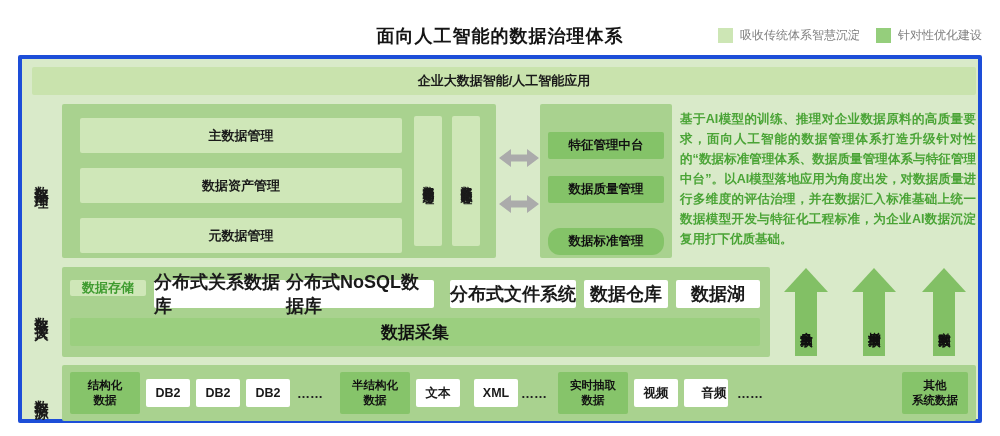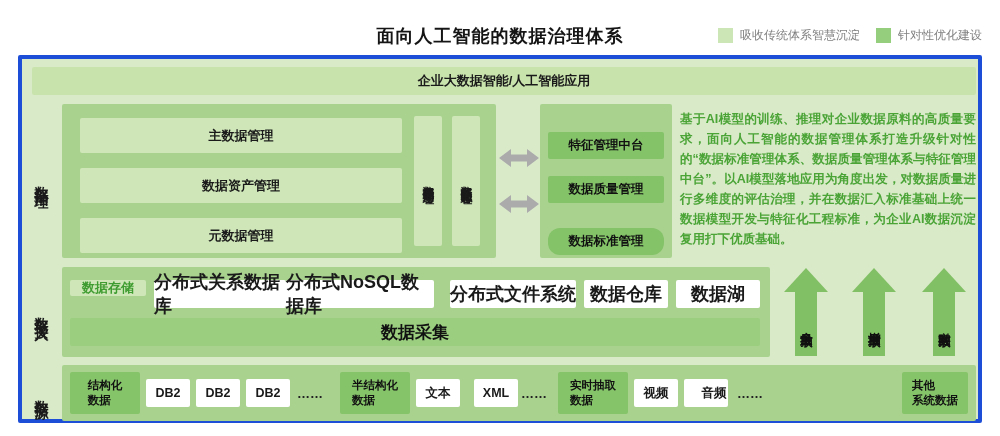--- a/index.html
+++ b/index.html
@@ -105,21 +105,21 @@
   }
   .up-shaft {
     width:22px; height:64px; margin:0 auto; background:#82c065;
     display:flex; align-items:center; justify-content:center;
   }
   .arrow-text { writing-mode:vertical-rl; text-orientation:upright; font-size:12.5px; font-weight:bold; color:#111; letter-spacing:1px; }
 
   .source-panel { left:40px; top:306px; width:914px; height:56px; }
   .src-label {
     position:absolute; top:7px; height:42px; background:#86c46a; border-radius:2px;
-    display:flex; align-items:center; justify-content:center; text-align:left;
+    display:flex; align-items:center; justify-content:center; text-align:center;
     font-size:11.5px; font-weight:bold; color:#111; line-height:15px; white-space:pre-line;
   }
   .src-label.sl0 { left:8px;   width:70px; }
   .src-label.sl1 { left:278px; width:70px; }
   .src-label.sl2 { left:496px; width:70px; }
   .src-white {
     position:absolute; top:14px; height:28px; width:44px; background:#ffffff; border-radius:2px;
     display:flex; align-items:center; justify-content:center;
     font-size:12.5px; font-weight:bold; color:#1a1a1a;
   }

